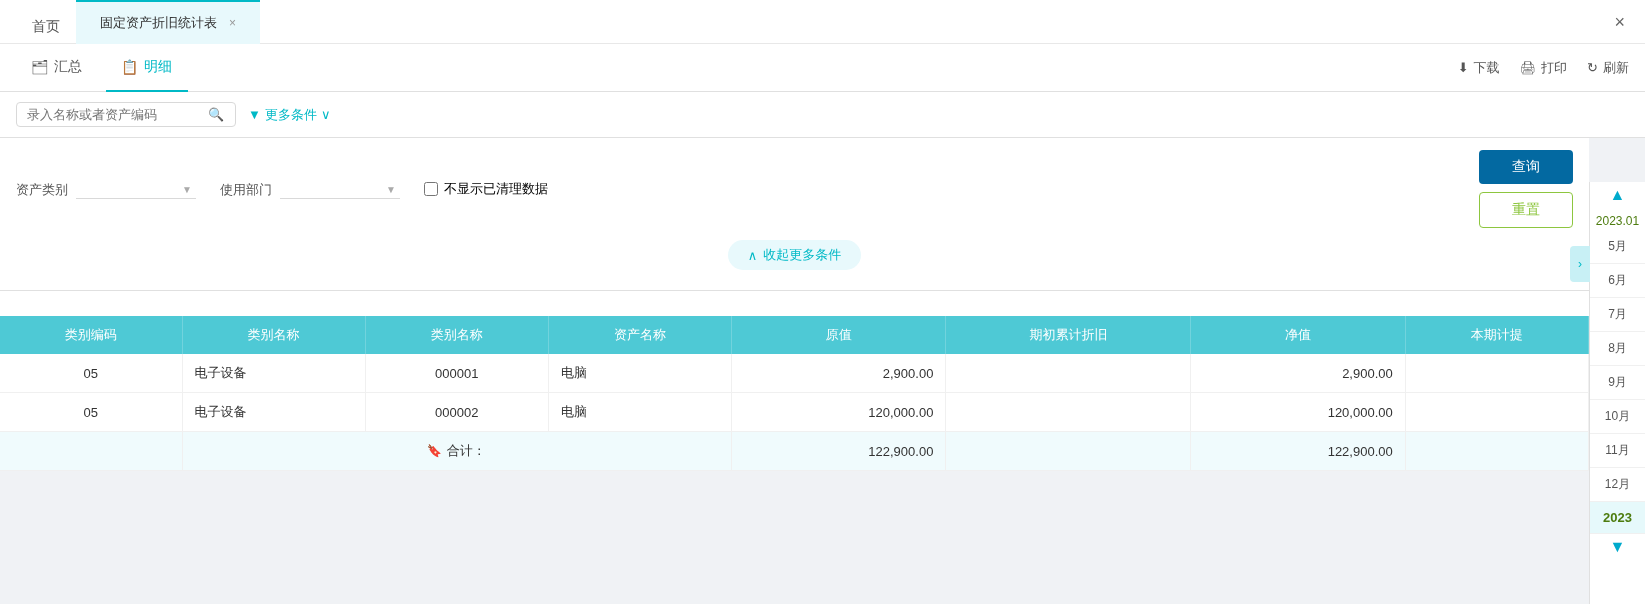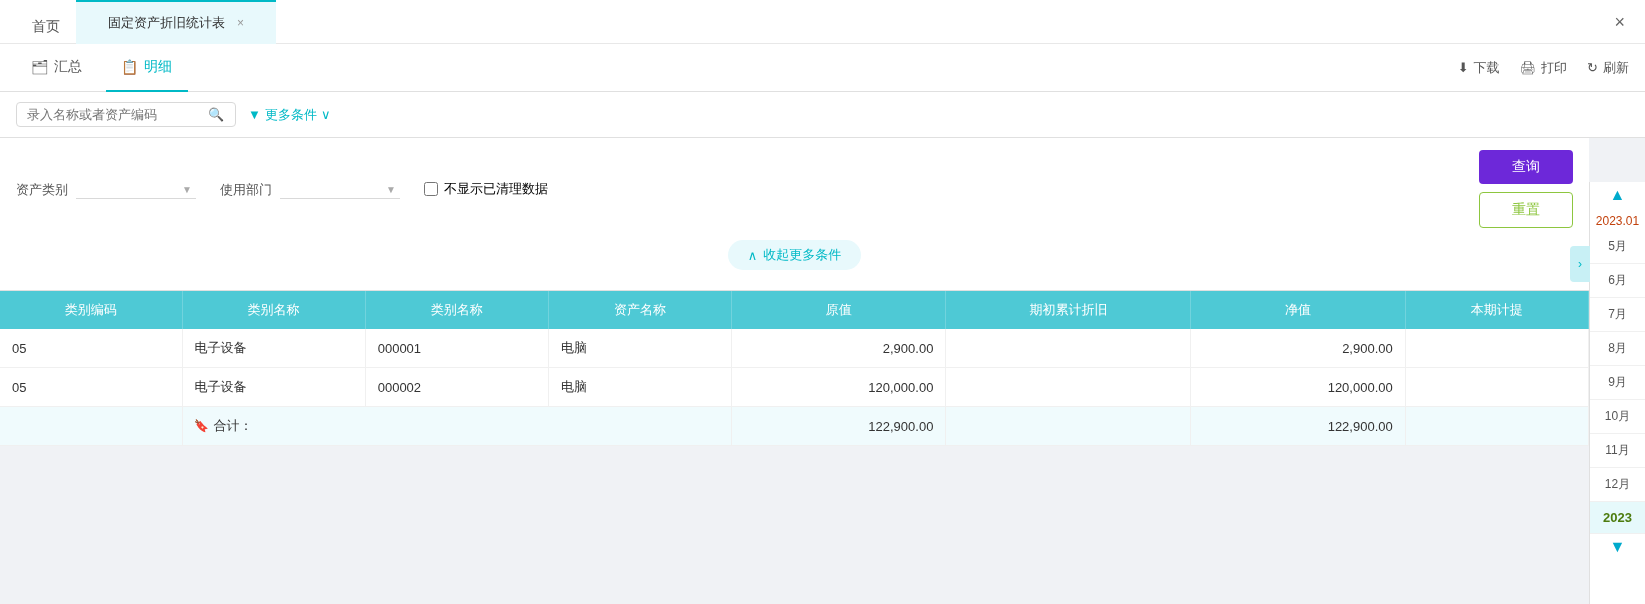--- a/index.html
+++ b/index.html
@@ -30,21 +30,21 @@
       line-height: 44px;
       cursor: pointer;
       font-size: 14px;
     }
     .nav-tab {
       display: flex;
       align-items: center;
       background: #e8f9fc;
       border-top: 2px solid #00b9c6;
       height: 44px;
-      padding: 0 32px;
+      padding: 0 24px;
       gap: 8px;
       color: #333;
       font-size: 13px;
       cursor: pointer;
     }
     .nav-tab .close-btn {
       color: #999;
       font-size: 12px;
       margin-left: 4px;
     }
@@ -184,21 +184,21 @@
       border-bottom: 1px solid #f0f0f0;
     }
     .month-item.year-label {
       color: #4d7c0f;
       font-weight: bold;
       font-size: 13px;
       background: #e6f9fb;
     }
     .date-header {
       font-size: 12px;
-      color: #c2410c;
+      color: #4d7c0f;
       padding: 6px 0 2px;
       text-align: left;
     }
     .nav-up, .nav-down {
       color: #00aacc;
       font-size: 16px;
       cursor: pointer;
       padding: 4px;
     }
 
@@ -260,21 +260,21 @@
       gap: 6px;
       cursor: pointer;
       justify-content: flex-end;
     }
     .checkbox-item input[type="checkbox"] {
       width: 14px;
       height: 14px;
       cursor: pointer;
     }
     .btn-query {
-      background: #6d28d9;
+      background: #0369a1;
       color: #fff;
       border: none;
       border-radius: 4px;
       padding: 8px 32px;
       font-size: 14px;
       cursor: pointer;
       font-weight: 500;
     }
     .btn-reset {
       background: #fff;
@@ -313,39 +313,40 @@
 
     
     .table-wrap {
       overflow-x: auto;
       background: #fff;
     }
     table {
       width: 100%;
       border-collapse: collapse;
       font-size: 13px;
+      margin-top: 25px;
     }
     thead tr {
       background: #4ec9d5;
       color: #fff;
     }
     thead th {
       padding: 10px 12px;
       text-align: center;
       font-weight: normal;
       border-right: 1px solid rgba(255,255,255,0.2);
       white-space: nowrap;
     }
     tbody tr {
       background: #fff;
       border-bottom: 1px solid #f0f0f0;
     }
     tbody td {
       padding: 10px 12px;
-      text-align: left;
+      text-align: center;
       color: #333;
       border-right: 1px solid #f0f0f0;
     }
     tbody td.number {
       text-align: right;
     }
     tbody td.left {
       text-align: left;
     }
     .total-row {

